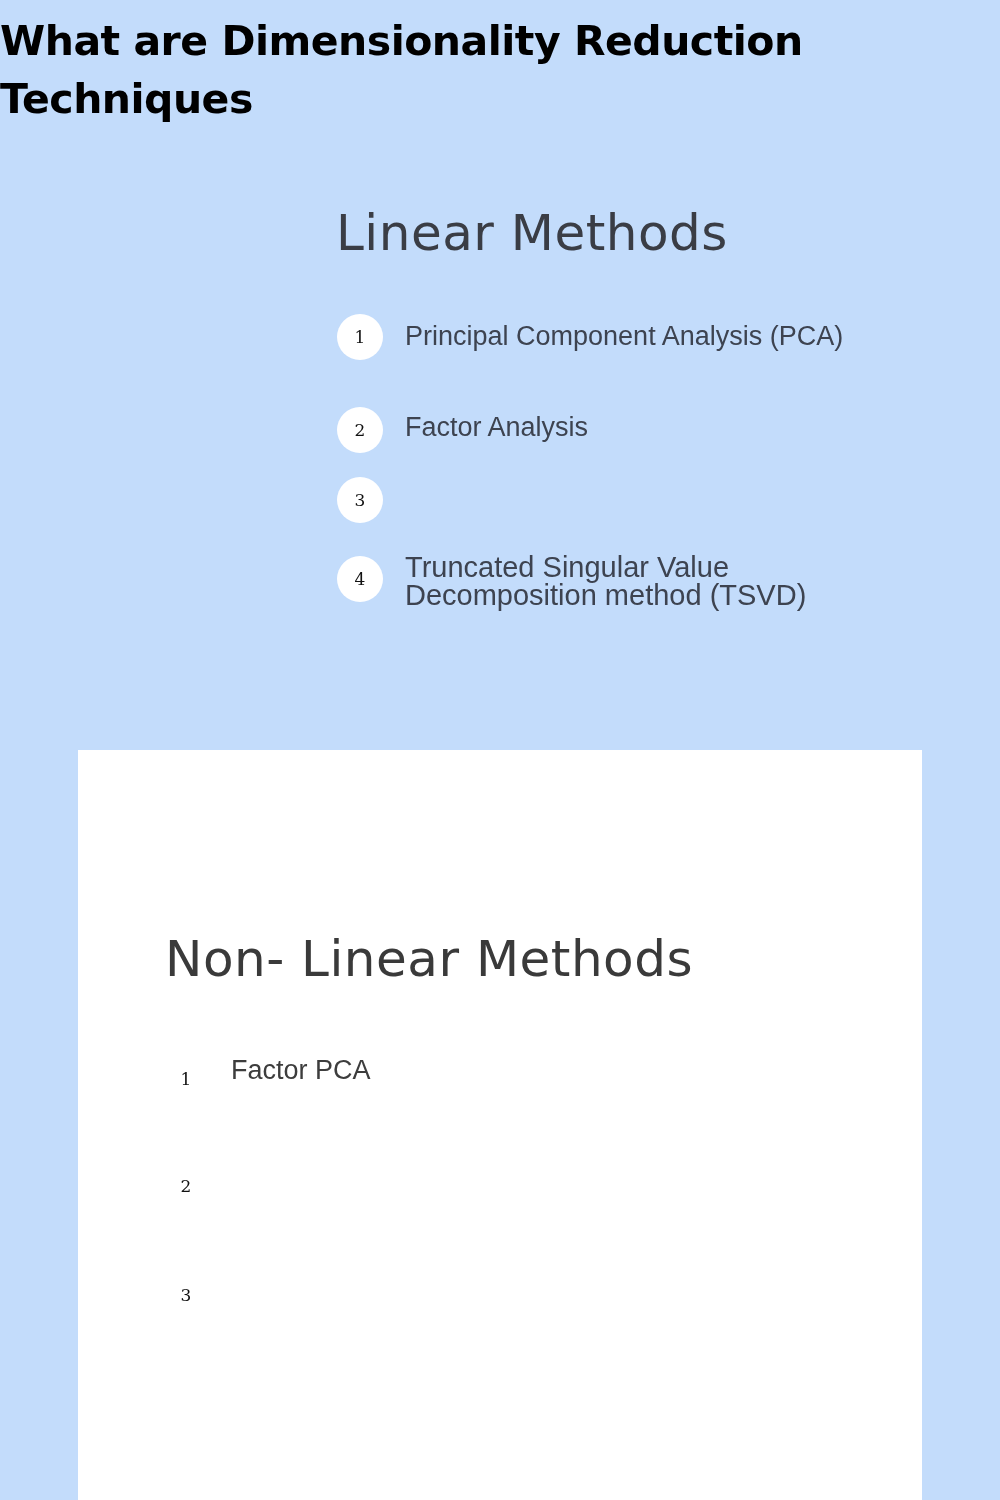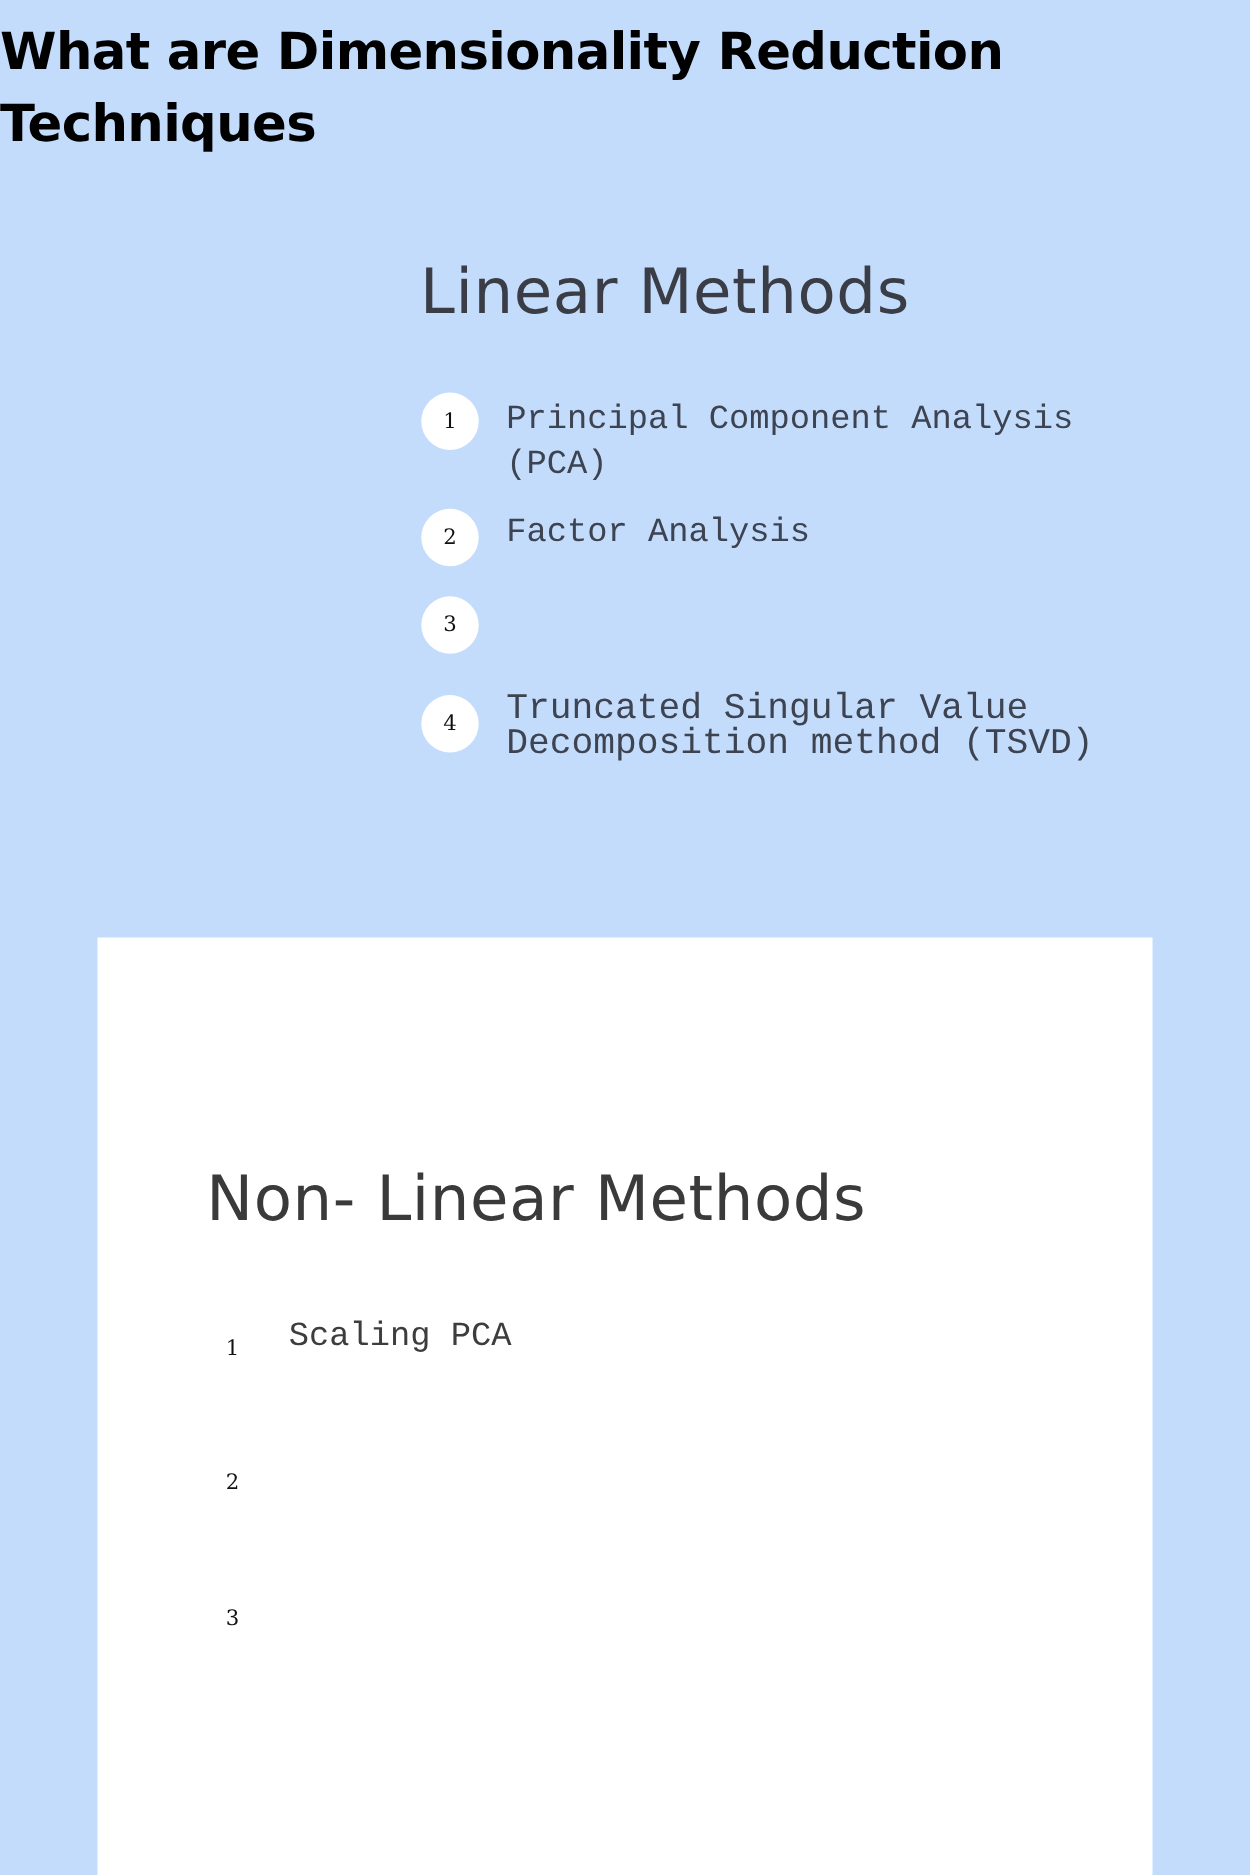--- a/index.html
+++ b/index.html
@@ -4,21 +4,21 @@
 <style>
   * { margin:0; padding:0; box-sizing:border-box; }
   html, body { width:1000px; height:1500px; overflow:hidden; }
   body { background:#c3dcfb; font-family:"Liberation Sans", sans-serif; position:relative; }
   .title { position:absolute; top:12px; left:0; width:1000px; 
     font-family:"DejaVu Sans", sans-serif; font-weight:bold; font-size:41px; line-height:58px; color:#000; letter-spacing:-0.5px; }
   .linear-title { position:absolute; left:336px; top:204px; font-family:"DejaVu Sans", sans-serif; font-size:50px; color:#3a3d45; letter-spacing:0.5px; }
   .item { position:absolute; display:flex; align-items:flex-start; }
   .num { width:46px; height:46px; border-radius:50%; background:#fff; display:flex; align-items:center; justify-content:center;
     font-family:"DejaVu Serif", serif; font-size:17px; color:#111; flex-shrink:0; }
-  .label { font-family:Liberation Mono, monospace; color:#3d4350; margin-left:22px; }
+  .label { font-family:Liberation Sans, sans-serif; color:#3d4350; margin-left:22px; }
   .l1 { left:337px; top:314px; } .l1 .label { font-size:27px; line-height:36px; margin-top:4px; width:460px; }
   .l2 { left:337px; top:407px; } .l2 .label { font-size:27px; line-height:36px; margin-top:2px;text-align:right; }
   .l3 { left:337px; top:477px; } .l3 .label { font-size:27px; line-height:36px; margin-top:4px; }
   .l4 { left:337px; top:556px; } .l4 .label { font-size:29px; line-height:28px; margin-top:-3px; width:500px; }
   .panel { position:absolute; left:78px; top:750px; width:844px; height:758px; background:#ffffff;padding-left:36px; }
   .nonlinear-title { position:absolute; left:87px; top:180px; font-family:"DejaVu Sans", sans-serif; font-size:50px; color:#3a3a3a; letter-spacing:0.5px; }
   .panel .label { color:#3d3d3d; font-size:27px; line-height:36px; }
   .n1 { left:85px; top:306px; } .n1 .label { margin-top:-4px; }
   .n2 { left:85px; top:413px; } .n2 .label { margin-top:-4px; }
   .n3 { left:85px; top:522px; } .n3 .label { margin-top:3px; }
@@ -43,21 +43,21 @@
 </div>
 <div class="item l4">
   <div class="num">4</div>
   <div class="label">Truncated Singular Value Decomposition method (TSVD)</div>
 </div>
 
 <div class="panel">
   <div class="nonlinear-title">Non- Linear Methods</div>
   <div class="item n1">
     <div class="num">1</div>
-    <div class="label">Scaling PCA</div>
+    <div class="label">Factor PCA</div>
   </div>
   <div class="item n2">
     <div class="num">2</div>
   </div>
   <div class="item n3">
     <div class="num">3</div>
   </div>
 </div>
 
 </body></html>

